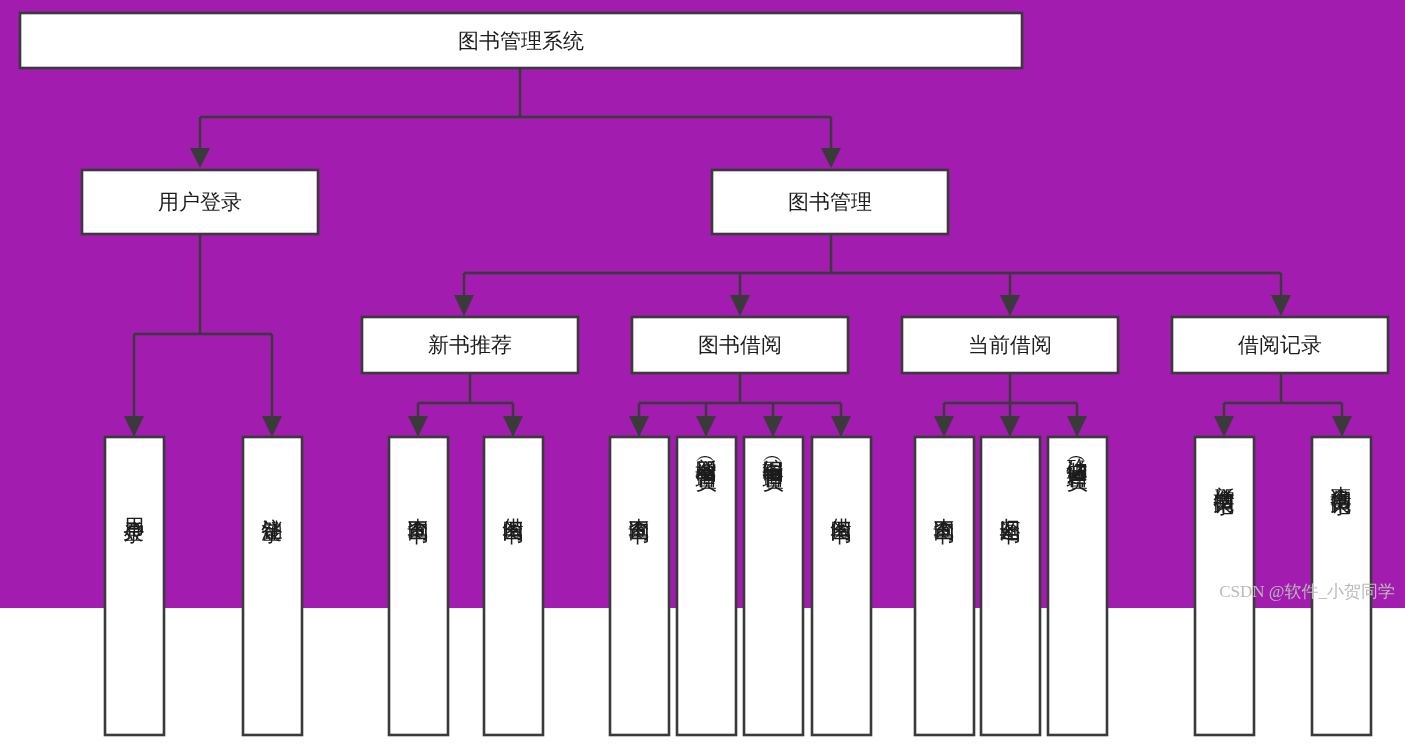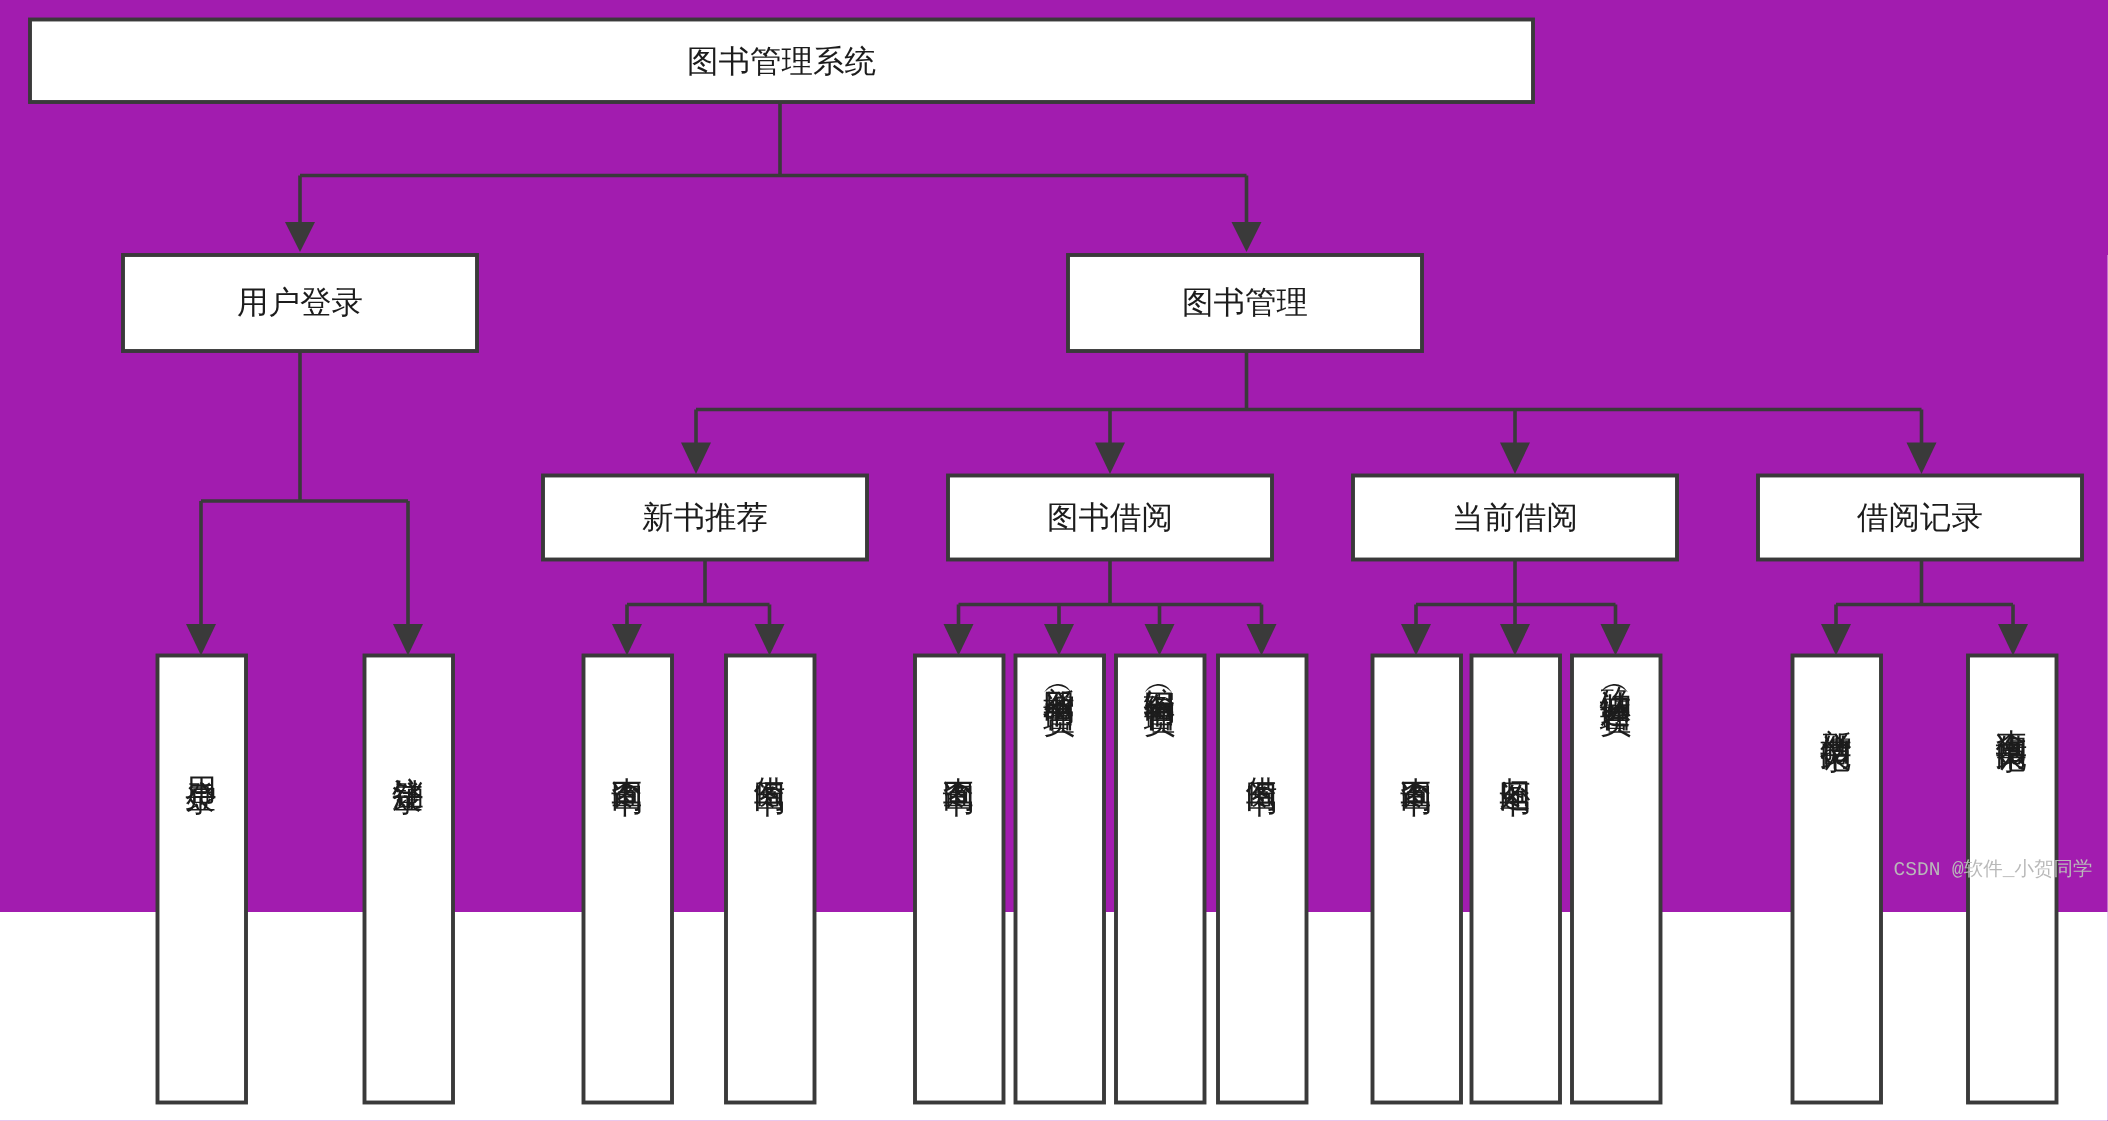--- a/index.html
+++ b/index.html
@@ -53,23 +53,23 @@
     font-family: "DejaVu Sans", "Liberation Sans", sans-serif;
     font-size: 21px;
     fill: #1c1c1c;
     text-anchor: middle;
     writing-mode: vertical-rl;
     letter-spacing: 2px;
   }
   .watermark {
     position: absolute;
     right: 10px;
-    bottom: 20px;
-    font-family: Liberation Mono, monospace;
-    font-size: 13px;
+    bottom: 5px;
+    font-family: Liberation Serif, serif;
+    font-size: 17px;
     color: #b9b9b9;
     white-space: nowrap;
     pointer-events: none;
   }
 </style>
 </head>
 <body>
 
 <div id="diagram-root">
 

